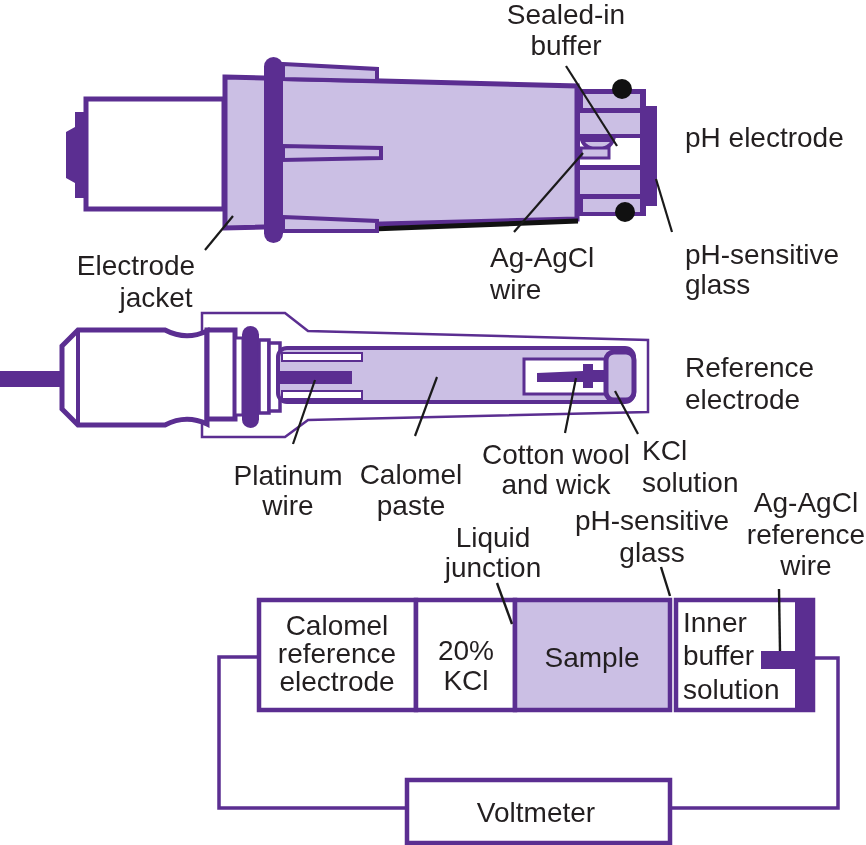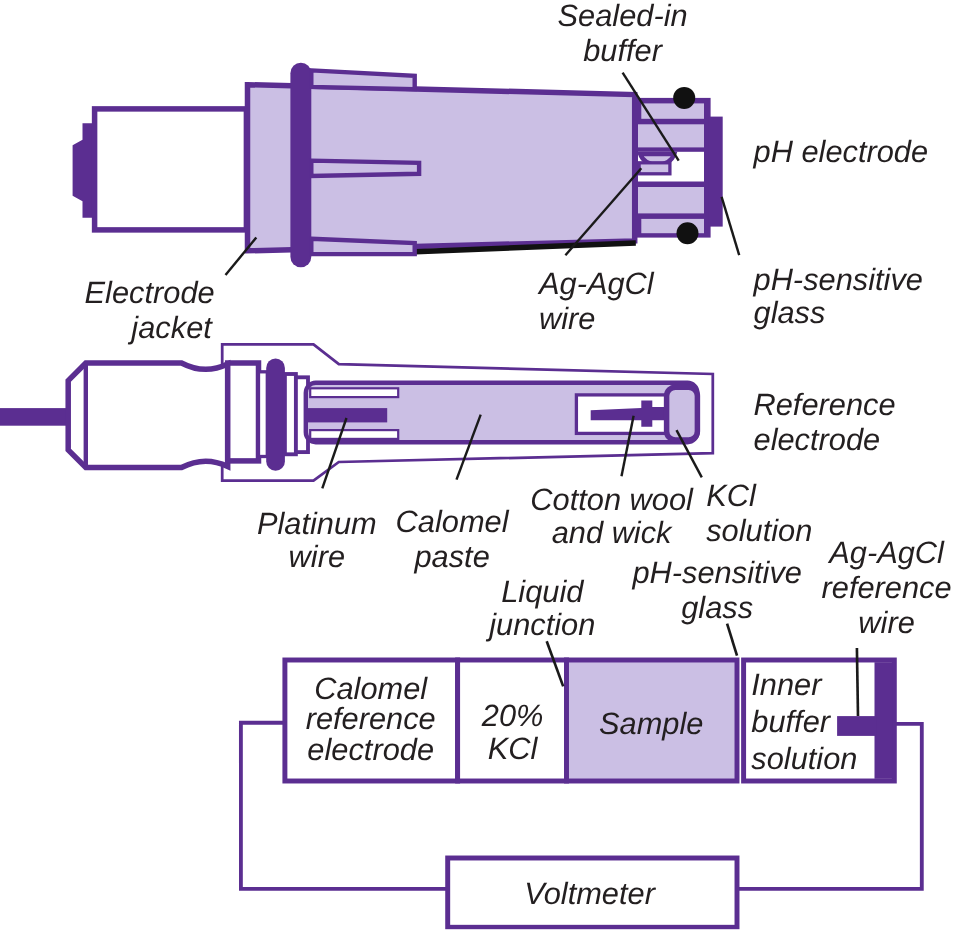--- a/index.html
+++ b/index.html
@@ -1,16 +1,16 @@
 <!DOCTYPE html>
 <html><head>
 <meta charset="utf-8">
 <style>
   html,body { margin:0; padding:0; background:#ffffff; }
-  .stage { position:relative; width:866px; height:845px; background:#ffffff; overflow:hidden;font-style:italic; }
+  .stage { position:relative; width:866px; height:845px; background:#ffffff; overflow:hidden; }
   svg { display:block; }
   .t { font-family:"Liberation Sans", sans-serif; font-size:28px; fill:#231f20; }
 </style>
 </head>
 <body>
 
 <div class="stage">
 <svg width="866" height="845" viewBox="0 0 866 845">
 
   <g>

